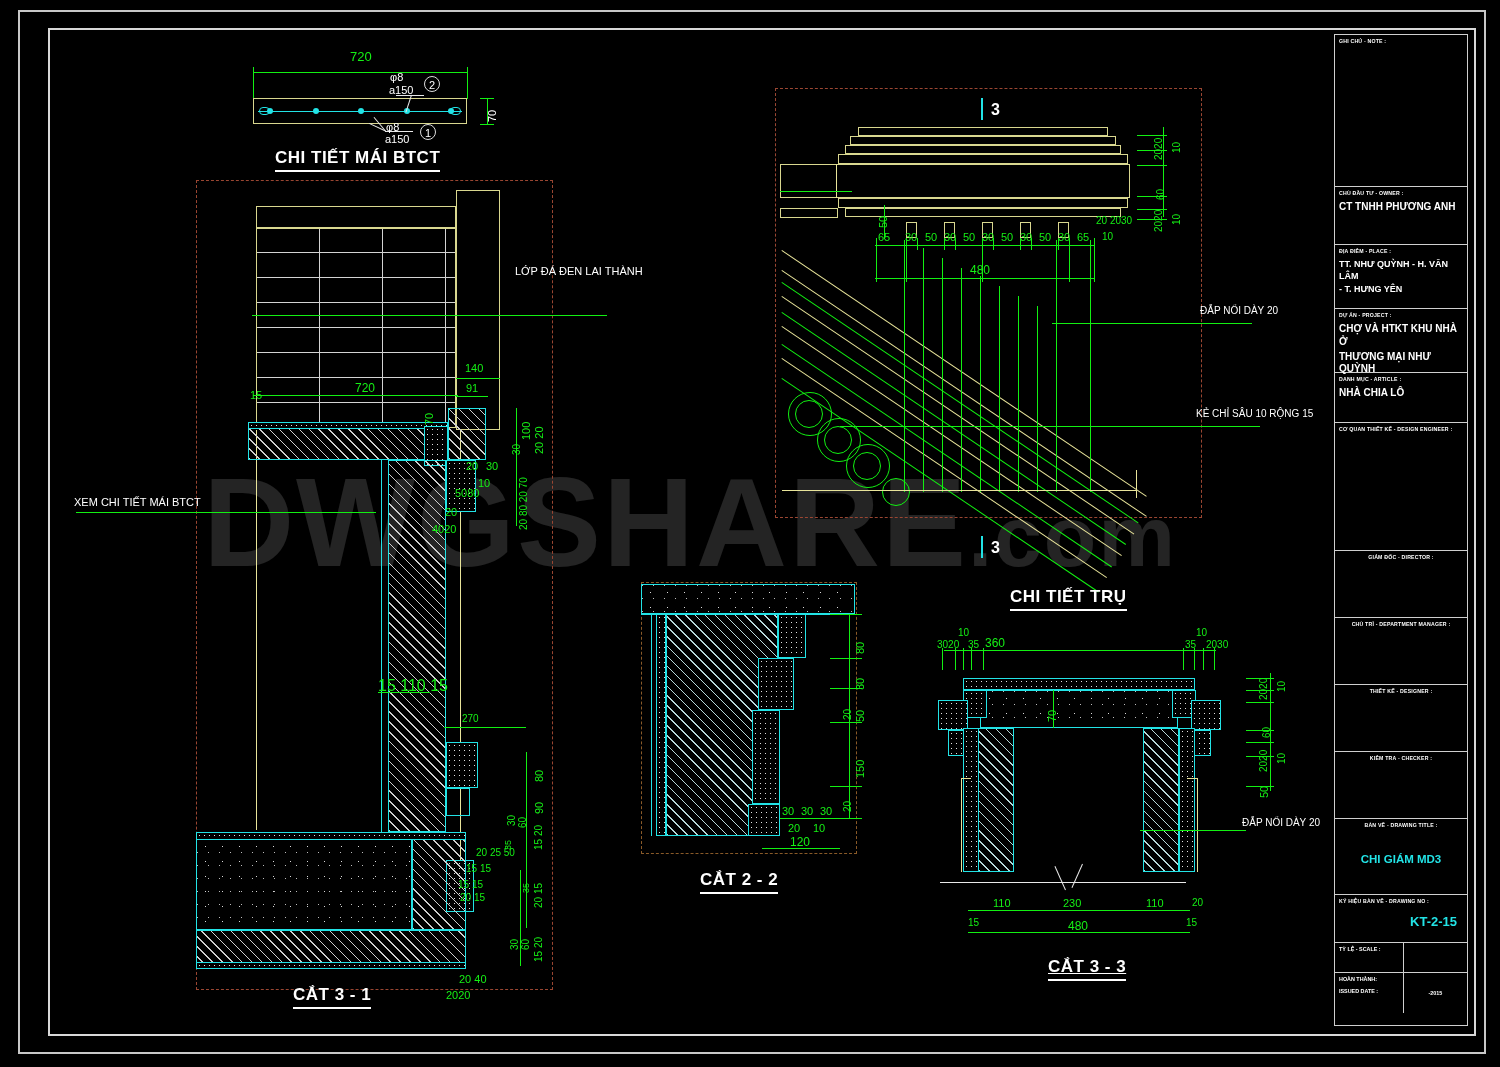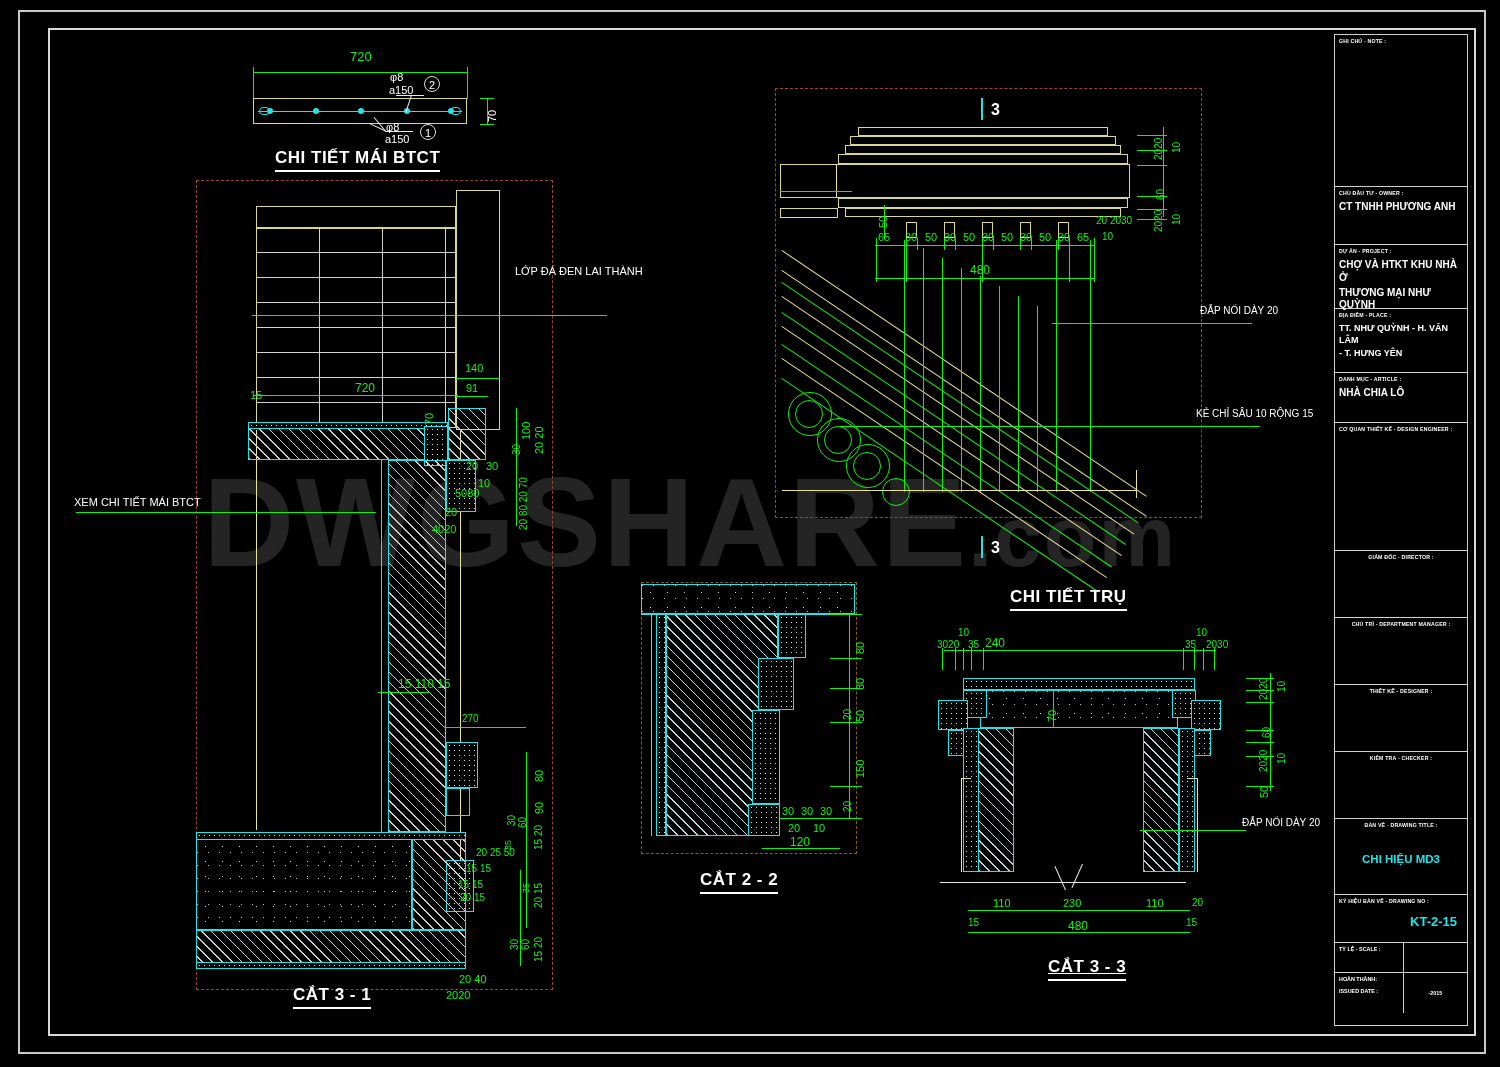--- a/index.html
+++ b/index.html
@@ -174,21 +174,21 @@
     <div class="tg vert" style="left:519px;top:530px;font-size:10px;">20 80 20 70</div>
 
     <div class="tg" style="left:466px;top:461px;font-size:11px;">20</div>
     <div class="tg" style="left:486px;top:461px;font-size:11px;">30</div>
     <div class="tg" style="left:478px;top:478px;font-size:11px;">10</div>
     <div class="tg" style="left:455px;top:488px;font-size:11px;">5080</div>
     <div class="tg" style="left:445px;top:507px;font-size:11px;">20</div>
     <div class="tg" style="left:432px;top:524px;font-size:11px;">4020</div>
 
     <div class="ln green hln" style="left:378px;top:692px;width:52px;"></div>
-    <div class="tg" style="left:378px;top:678px;font-size:12px;margin-left:20px;">15 110 15</div>
+    <div class="tg" style="left:378px;top:678px;font-size:16px;">15 110 15</div>
 
     <div class="ln green hln" style="left:444px;top:727px;width:82px;"></div>
     <div class="tg" style="left:462px;top:714px;font-size:10px;">270</div>
     <div class="ln green vln" style="left:526px;top:752px;width:1px;height:176px;"></div>
     <div class="tg vert" style="left:534px;top:782px;">80</div>
     <div class="tg vert" style="left:534px;top:814px;">90</div>
     <div class="tg vert" style="left:518px;top:828px;font-size:10px;">60</div>
     <div class="tg vert" style="left:507px;top:826px;font-size:10px;">30</div>
     <div class="tg vert" style="left:504px;top:850px;font-size:9px;">35</div>
     <div class="tg vert" style="left:534px;top:850px;font-size:10px;">15 20</div>
@@ -368,21 +368,21 @@
     <div class="tg" style="left:813px;top:823px;font-size:11px;">10</div>
     <div class="ln green hln" style="left:762px;top:848px;width:78px;"></div>
     <div class="tg" style="left:790px;top:836px;font-size:12px;">120</div>
 
     <div class="ttl" style="left:700px;top:870px;">CẮT 2 - 2</div>
   </div>
 
   <div>
 
     <div class="ln green hln" style="left:944px;top:650px;width:272px;"></div>
-    <div class="tg" style="left:985px;top:637px;font-size:12px;">240</div>
+    <div class="tg" style="left:985px;top:637px;font-size:12px;">360</div>
     <div class="tg" style="left:958px;top:628px;font-size:10px;">10</div>
     <div class="tg" style="left:937px;top:640px;font-size:10px;">3020</div>
     <div class="tg" style="left:968px;top:640px;font-size:10px;">35</div>
     <div class="tg" style="left:1196px;top:628px;font-size:10px;">10</div>
     <div class="tg" style="left:1185px;top:640px;font-size:10px;">35</div>
     <div class="tg" style="left:1206px;top:640px;font-size:10px;">2030</div>
     <div class="ln green vln" style="left:942px;top:648px;width:1px;height:22px;"></div>
     <div class="ln green vln" style="left:955px;top:648px;width:1px;height:22px;"></div>
     <div class="ln green vln" style="left:963px;top:648px;width:1px;height:22px;"></div>
     <div class="ln green vln" style="left:971px;top:648px;width:1px;height:22px;"></div>
@@ -457,31 +457,31 @@
       <div class="tb-lbl">GHI CHÚ - NOTE :</div>
       <div class="tb-val"></div>
     </div>
 
     <div class="tb-cell" style="height:58px;">
       <div class="tb-lbl">CHỦ ĐẦU TƯ - OWNER :</div>
       <div class="tb-val">CT TNHH PHƯƠNG ANH</div>
     </div>
 
     <div class="tb-cell" style="height:64px;">
+      <div class="tb-lbl">ĐỊA ĐIỂM - PLACE :</div>
+      <div class="tb-val" style="font-size:9px;">TT. NHƯ QUỲNH - H. VĂN LÂM</div>
+      <div class="tb-val" style="font-size:9px;margin-top:2px;">- T. HƯNG YÊN</div>
+    </div>
+
+    <div class="tb-cell" style="height:64px;">
       <div class="tb-lbl">DỰ ÁN - PROJECT :</div>
       <div class="tb-val">CHỢ VÀ HTKT KHU NHÀ Ở</div>
       <div class="tb-val" style="margin-top:2px;">THƯƠNG MẠI NHƯ QUỲNH</div>
     </div>
 
-    <div class="tb-cell" style="height:64px;">
-      <div class="tb-lbl">ĐỊA ĐIỂM - PLACE :</div>
-      <div class="tb-val" style="font-size:9px;">TT. NHƯ QUỲNH - H. VĂN LÂM</div>
-      <div class="tb-val" style="font-size:9px;margin-top:2px;">- T. HƯNG YÊN</div>
-    </div>
-
     <div class="tb-cell" style="height:50px;">
       <div class="tb-lbl">DANH MỤC - ARTICLE :</div>
       <div class="tb-val">NHÀ CHIA LÔ</div>
     </div>
 
     <div class="tb-cell" style="height:128px;">
       <div class="tb-lbl">CƠ QUAN THIẾT KẾ - DESIGN ENGINEER :</div>
       <div class="tb-val"></div>
     </div>
 
@@ -500,21 +500,21 @@
       <div class="tb-val"></div>
     </div>
 
     <div class="tb-cell" style="height:67px;text-align:center;">
       <div class="tb-lbl" style="text-align:center;">KIỂM TRA - CHECKER :</div>
       <div class="tb-val"></div>
     </div>
 
     <div class="tb-cell" style="height:76px;text-align:center;">
       <div class="tb-lbl" style="text-align:center;">BẢN VẼ - DRAWING TITLE :</div>
-      <div class="tb-val cy" style="margin-top:24px;">CHI HIỆU MD3</div>
+      <div class="tb-val cy" style="margin-top:24px;">CHI GIÁM MD3</div>
     </div>
 
     <div class="tb-cell" style="height:48px;">
       <div class="tb-lbl">KÝ HIỆU BẢN VẼ - DRAWING NO :</div>
       <div class="tb-val cy2" style="margin-top:10px;">KT-2-15</div>
     </div>
 
     <div class="tb-split" style="height:30px;">
       <div class="l">
         <div class="tb-small">TỶ LỆ - SCALE :</div>

